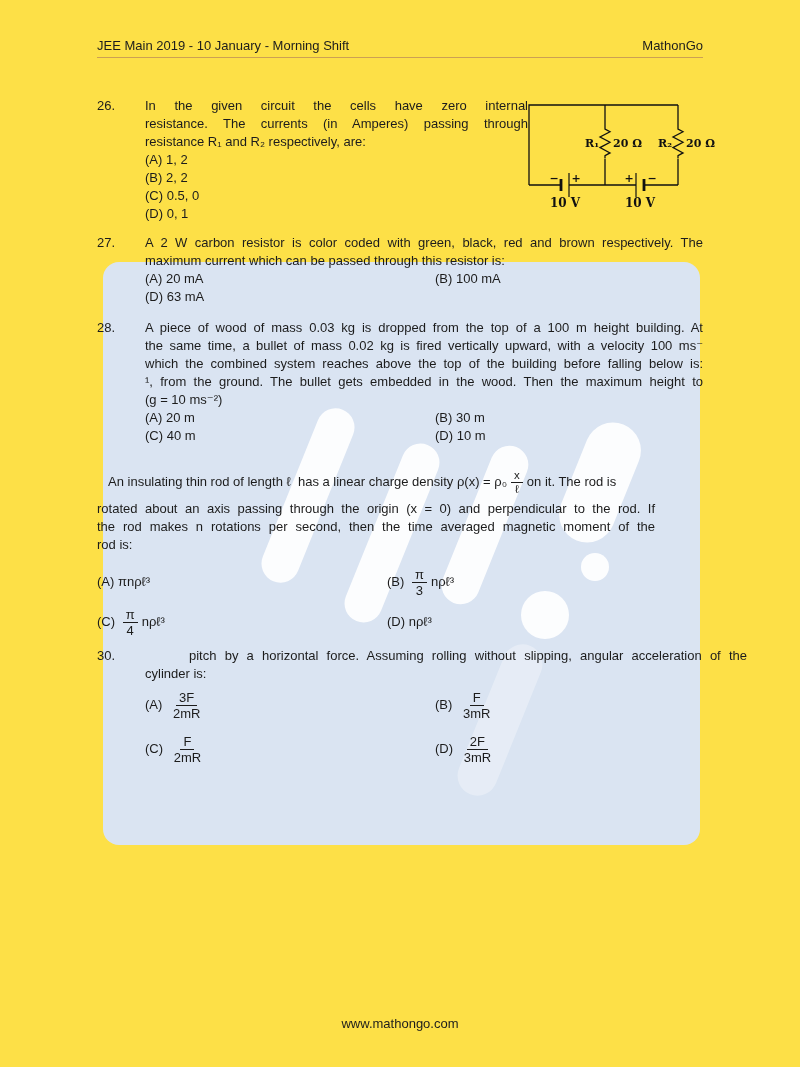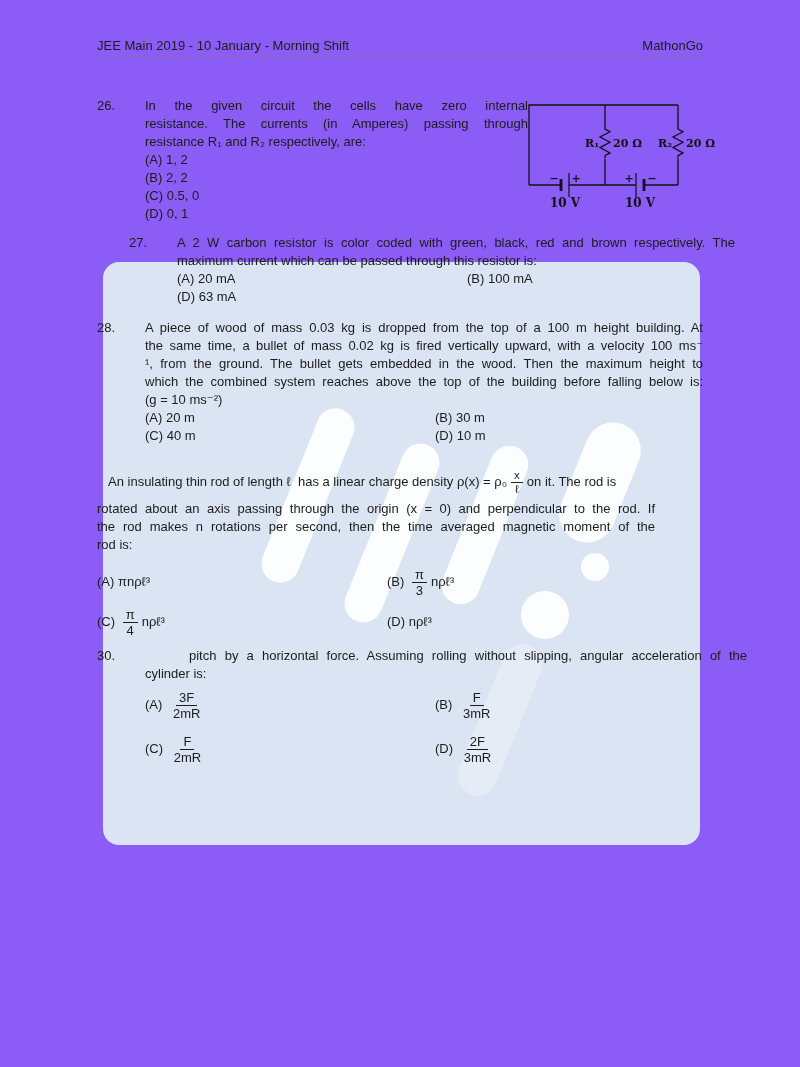--- a/index.html
+++ b/index.html
@@ -1,16 +1,16 @@
 <!DOCTYPE html>
 <html><head>
 <meta charset="utf-8">
 <style>
   html,body{margin:0;padding:0;}
-  .page{position:relative;width:800px;height:1067px;background:#8b5cf6;overflow:hidden;
+  .page{position:relative;width:800px;height:1067px;background:#fde047;overflow:hidden;
         font-family:"Liberation Sans","DejaVu Sans",sans-serif;color:#1c1c1c;}
   .header{position:absolute;top:38px;left:97px;width:606px;display:flex;
           justify-content:space-between;font-size:13px;z-index:3;}
   .header-rule{position:absolute;top:57px;left:97px;width:606px;height:1px;
                background:#9c6060;opacity:.5;z-index:3;}
   .panel{position:absolute;left:103px;top:262px;width:597px;height:583px;
          border-radius:16px;background:#dae4f2;z-index:0;}
   .wm{position:absolute;background:rgba(255,255,255,.92);z-index:1;}
   .wm.bar{border-radius:999px;transform:rotate(22deg);}
   .wm.dot{border-radius:50%;}
@@ -93,21 +93,21 @@
         <div class="q-body" style="width: 383px;">
           <div class="line jfy"><span class="lt" style="word-spacing: 14.9961px;">In the given circuit the cells have zero internal</span></div>
           <div class="line jfy"><span class="lt" style="word-spacing: 11.7266px;">resistance. The currents (in Amperes) passing through</span></div>
           <div class="line"><span class="lt">resistance R₁ and R₂ respectively, are:</span></div>
           <div class="line"><span class="lt">(A) 1, 2</span></div>
           <div class="line"><span class="lt">(B) 2, 2</span></div>
           <div class="line"><span class="lt">(C) 0.5, 0</span></div>
           <div class="line"><span class="lt">(D) 0, 1</span></div>
         </div>
       </div>
-      <div class="question" style="top: 234px; margin-left: 32px;">
+      <div class="question" style="top: 234px;">
         <div class="q-num">27.</div>
         <div class="q-body" style="width: 558px;">
           <div class="line jfy"><span class="lt" style="word-spacing: 3.84896px;">A 2 W carbon resistor is color coded with green, black, red and brown respectively. The</span></div>
           <div class="line"><span class="lt">maximum current which can be passed through this resistor is:</span></div>
           <div class="opt-row" style="min-height: 18px;">
             <div class="oc oc1">
               <span class="lt">(A) 20 mA</span>
             </div>
             <div class="oc oc2">
               <span class="lt">(B) 100 mA</span>
@@ -118,22 +118,22 @@
               <span class="lt">(D) 63 mA</span>
             </div>
           </div>
         </div>
       </div>
       <div class="question" style="top: 319px;">
         <div class="q-num">28.</div>
         <div class="q-body" style="width: 558px;">
           <div class="line jfy"><span class="lt" style="word-spacing: 3.27549px;">A piece of wood of mass 0.03 kg is dropped from the top of a 100 m height building. At</span></div>
           <div class="line jfy"><span class="lt" style="word-spacing: 2.83824px;">the same time, a bullet of mass 0.02 kg is fired vertically upward, with a velocity 100 ms⁻</span></div>
+          <div class="line jfy"><span class="lt" style="word-spacing: 3.51786px;">which the combined system reaches above the top of the building before falling below is:</span></div>
           <div class="line jfy"><span class="lt" style="word-spacing: 3.70104px;">¹, from the ground. The bullet gets embedded in the wood. Then the maximum height to</span></div>
-          <div class="line jfy"><span class="lt" style="word-spacing: 3.51786px;">which the combined system reaches above the top of the building before falling below is:</span></div>
           <div class="line"><span class="lt">(g = 10 ms⁻²)</span></div>
           <div class="opt-row" style="min-height: 18px;">
             <div class="oc oc1">
               <span class="lt">(A) 20 m</span>
             </div>
             <div class="oc oc2">
               <span class="lt">(B) 30 m</span>
             </div>
           </div>
           <div class="opt-row" style="min-height: 18px;">
@@ -221,14 +221,17 @@
               <span class="frac">
                 <span class="num">2F</span>
                 <span class="den">3mR</span>
               </span>
             </div>
           </div>
         </div>
       </div>
     </div>
 
+  <div class="footer">
+    <a href="#">www.mathongo.com</a>
+  </div>
 
 </div>
 
 </body></html>

